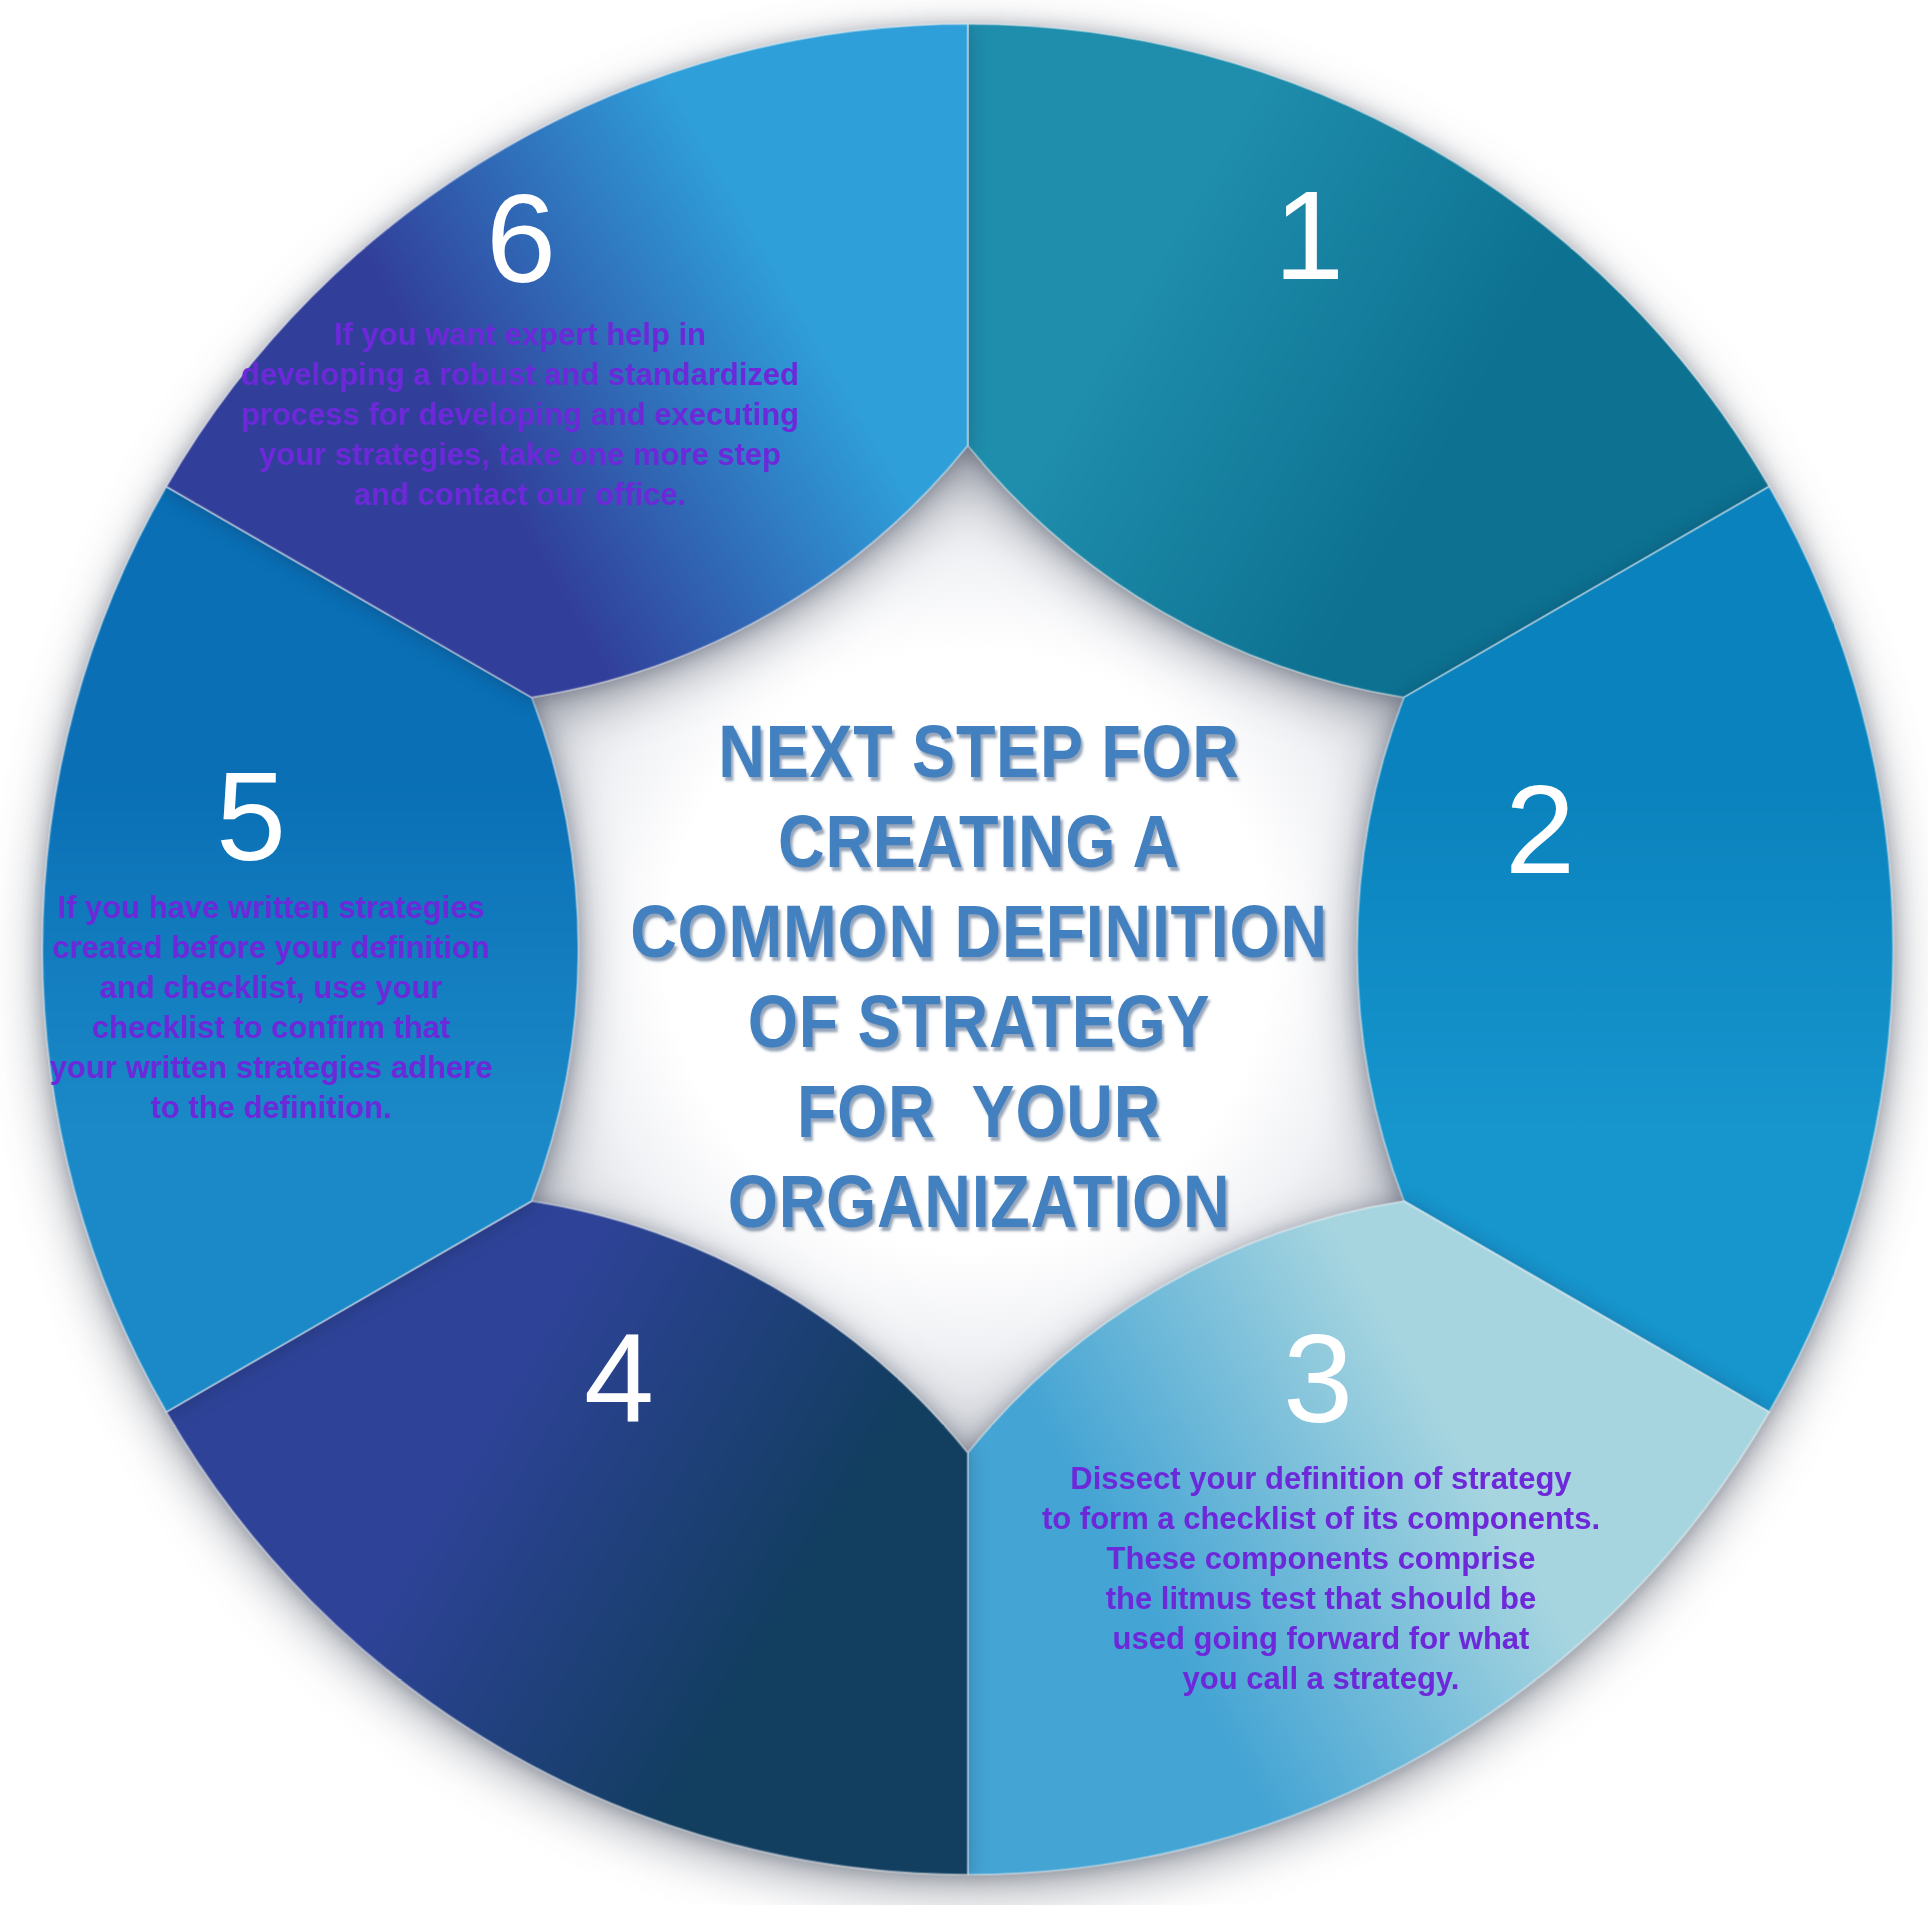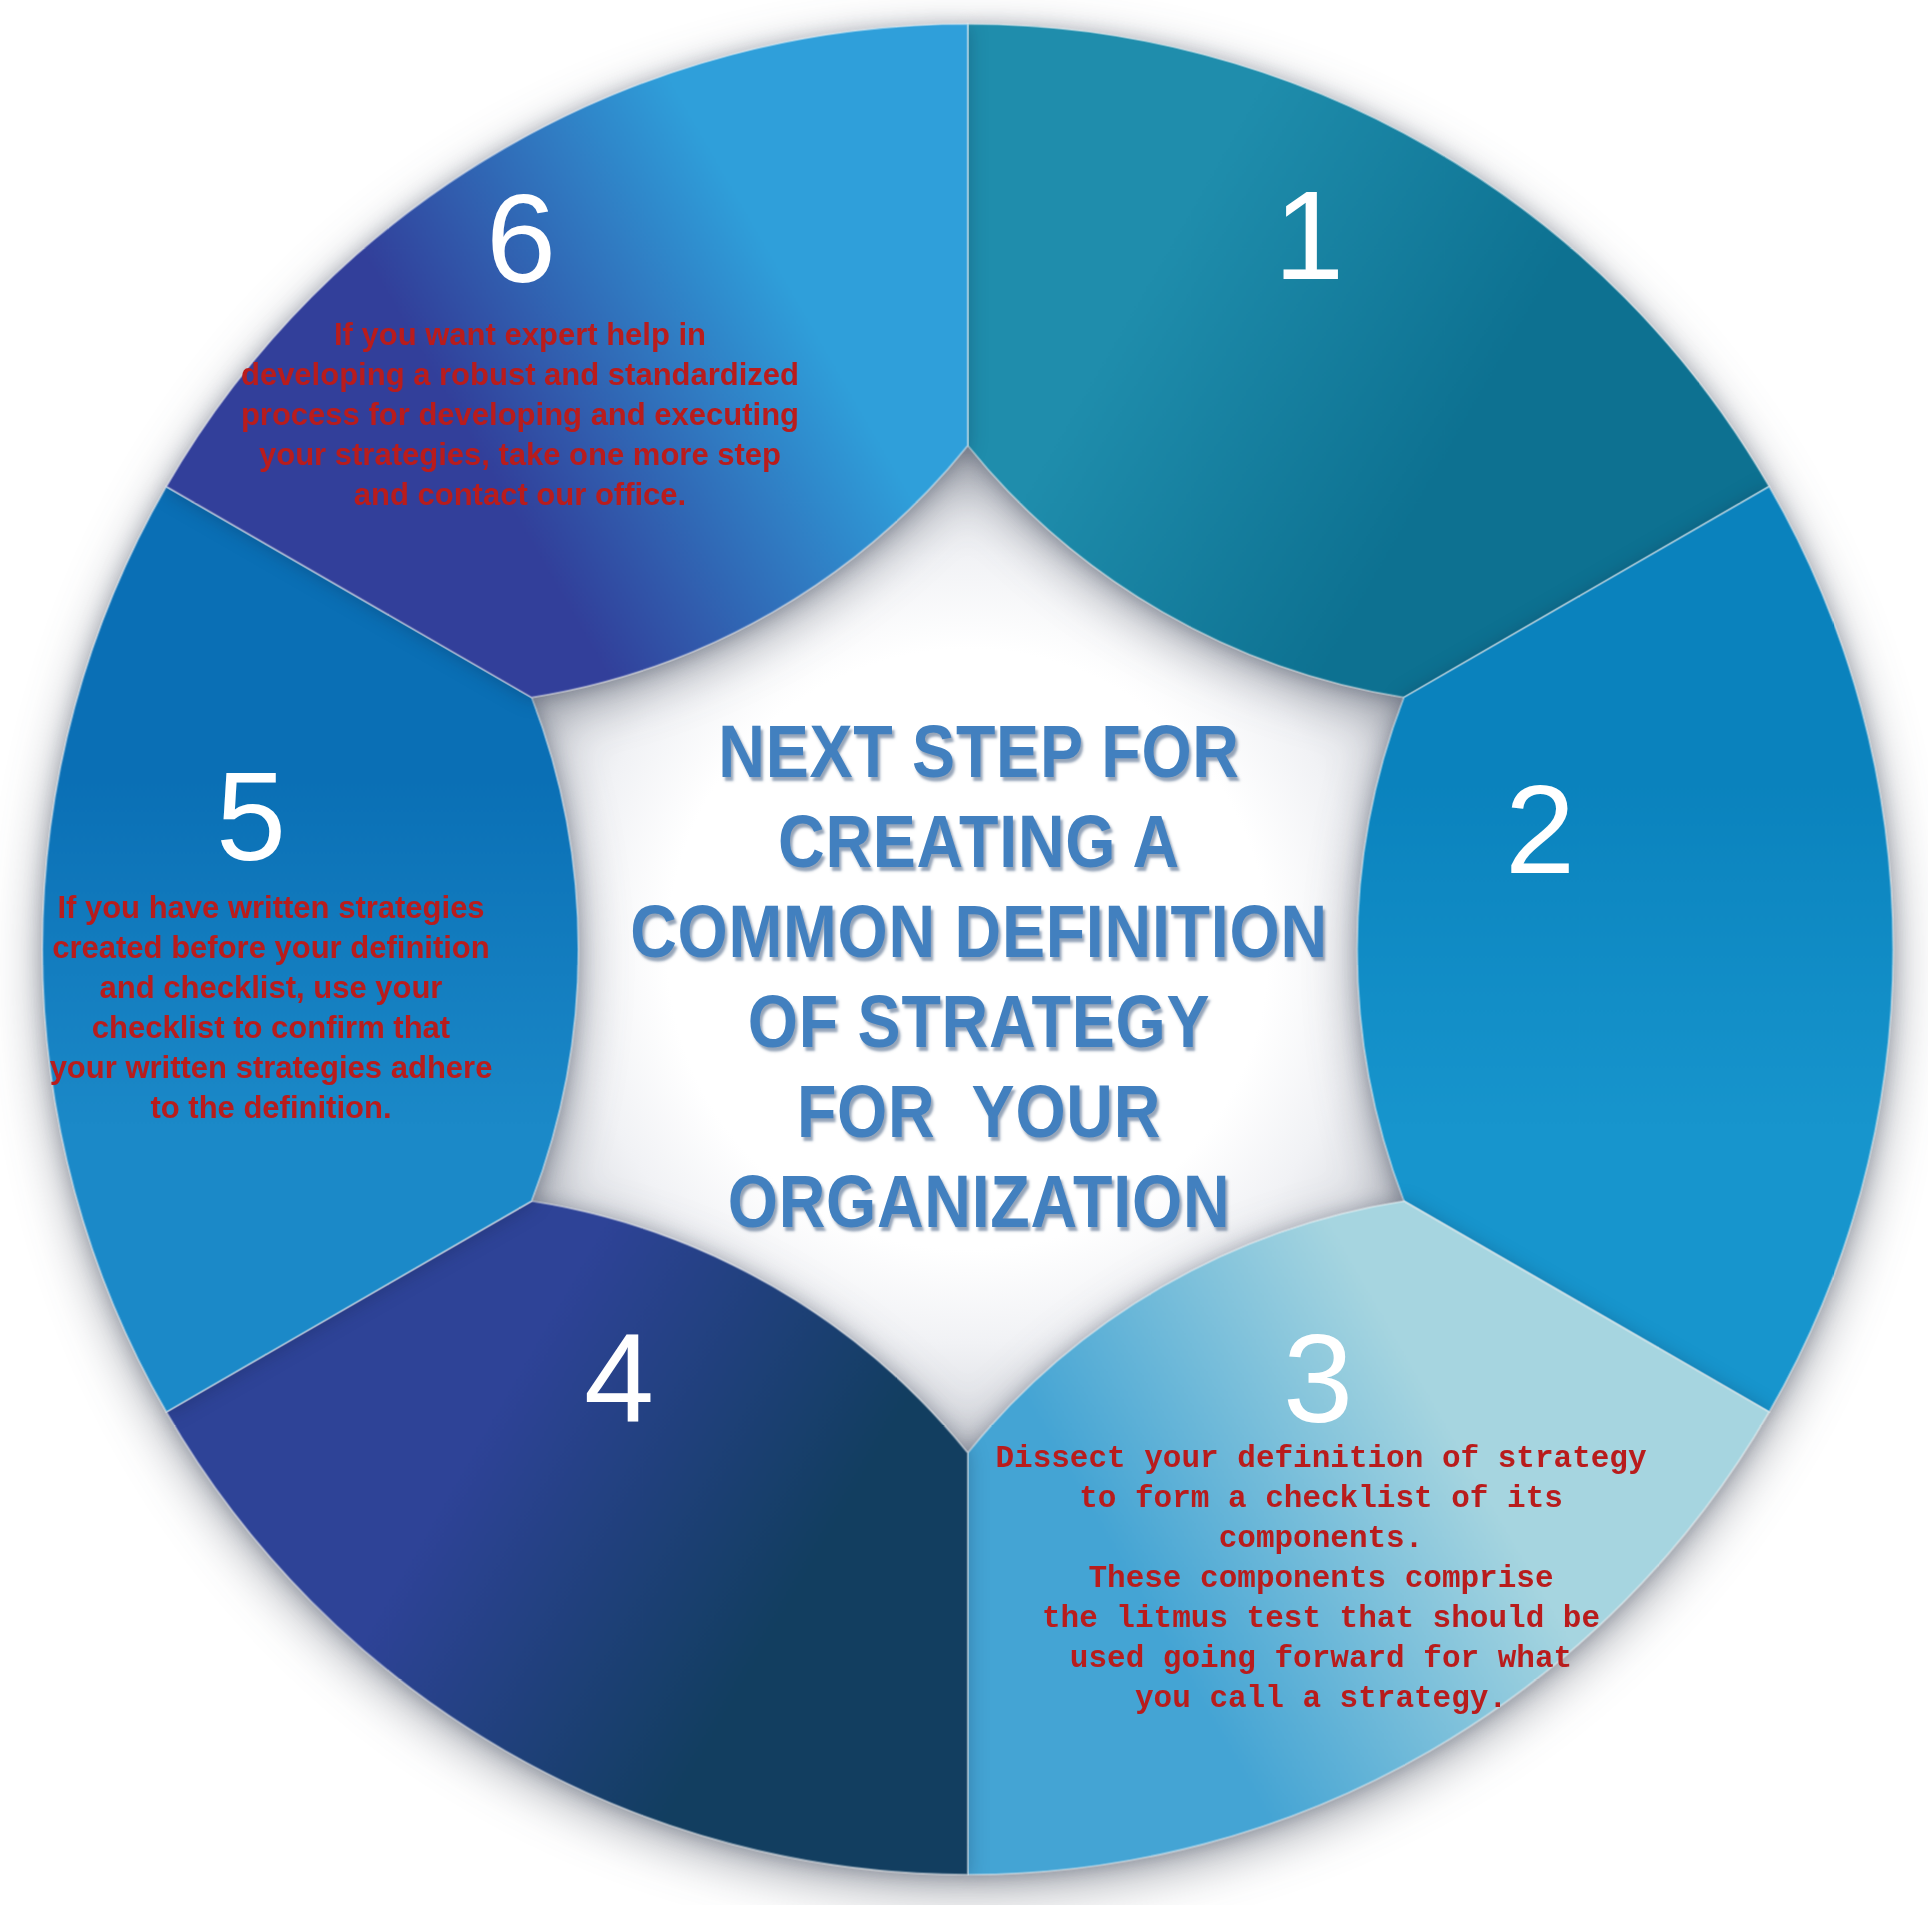--- a/index.html
+++ b/index.html
@@ -17,26 +17,26 @@
     text-align:center;white-space:pre-line;
     font-size:75px;line-height:90px;font-weight:bold;letter-spacing:0.9px;
     text-shadow:2.8px 3.8px 2.8px rgba(45,75,115,0.5);
   }
 
   .num{
     position:absolute;color:#ffffff;font-size:126px;font-weight:400;
     transform:translate(-50%,-50%);text-align:center;
   }
   .txt{
-    position:absolute;color:#b91c1c;font-size:31px;font-weight:bold;line-height:40px;
+    position:absolute;color:#6d28d9;font-size:31px;font-weight:bold;line-height:40px;
     transform:translate(-50%,-50%);text-align:center;white-space:pre-line;width:697px;
   }
   .n1{left:1309px;top:235px;}   .t1{left:1330px;top:406px;}
   .n2{left:1540px;top:829px;}   .t2{left:1563px;top:976px;}
-  .n3{left:1318px;top:1378px;}  .t3{left:1321px;top:1579px;font-family:Liberation Mono, monospace;}
+  .n3{left:1318px;top:1378px;}  .t3{left:1321px;top:1579px;}
   .n4{left:619px;top:1378px;}   .t4{left:626px;top:1560px;}
   .n5{left:251px;top:816px;}    .t5{left:271px;top:1008px;}
   .n6{left:521px;top:238px;}    .t6{left:520px;top:415px;}
 </style>
 </head>
 <body>
 
 <div class="canvas">
   <svg id="wheel-svg" viewBox="0 0 2048 2024">
       <defs>

